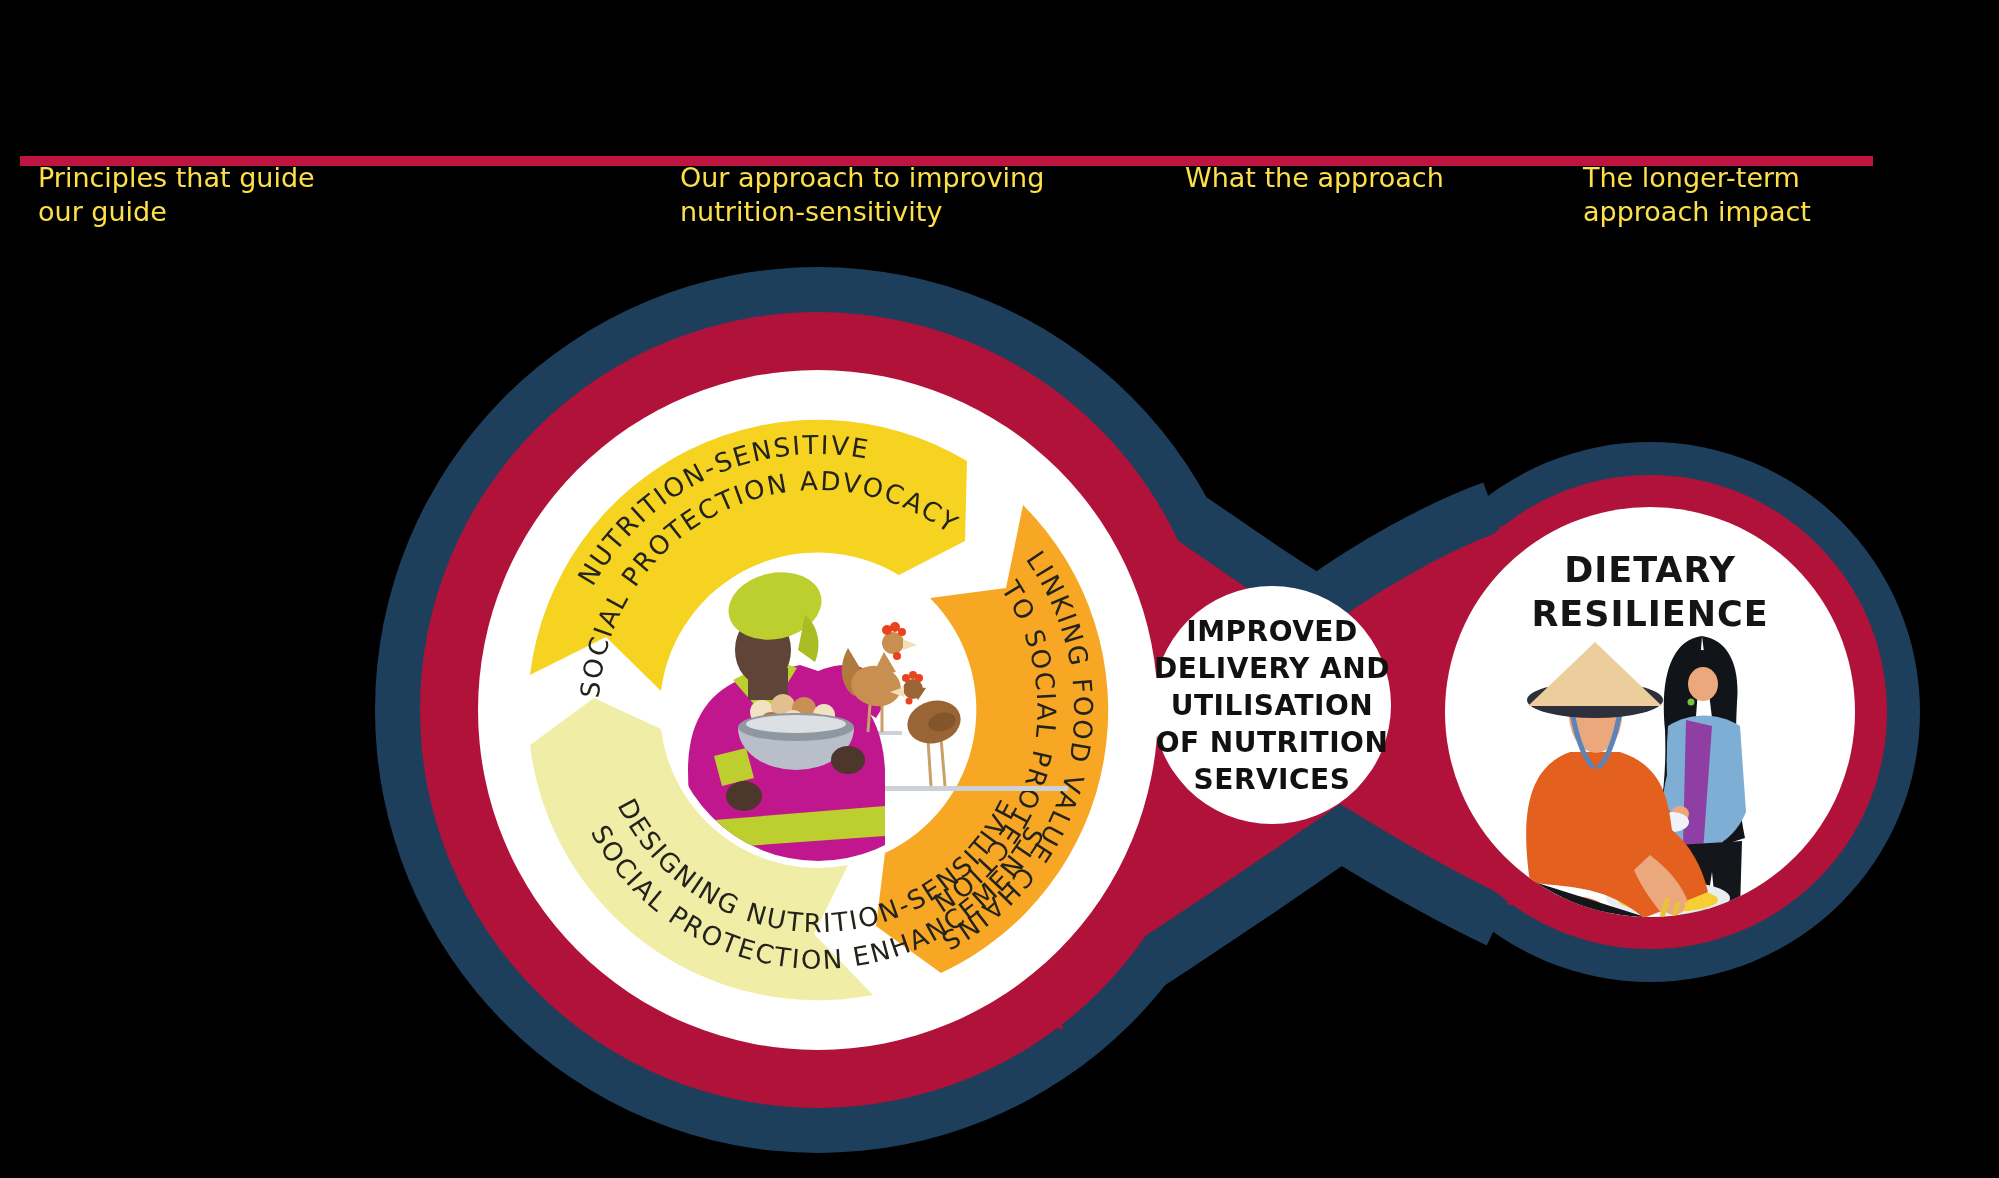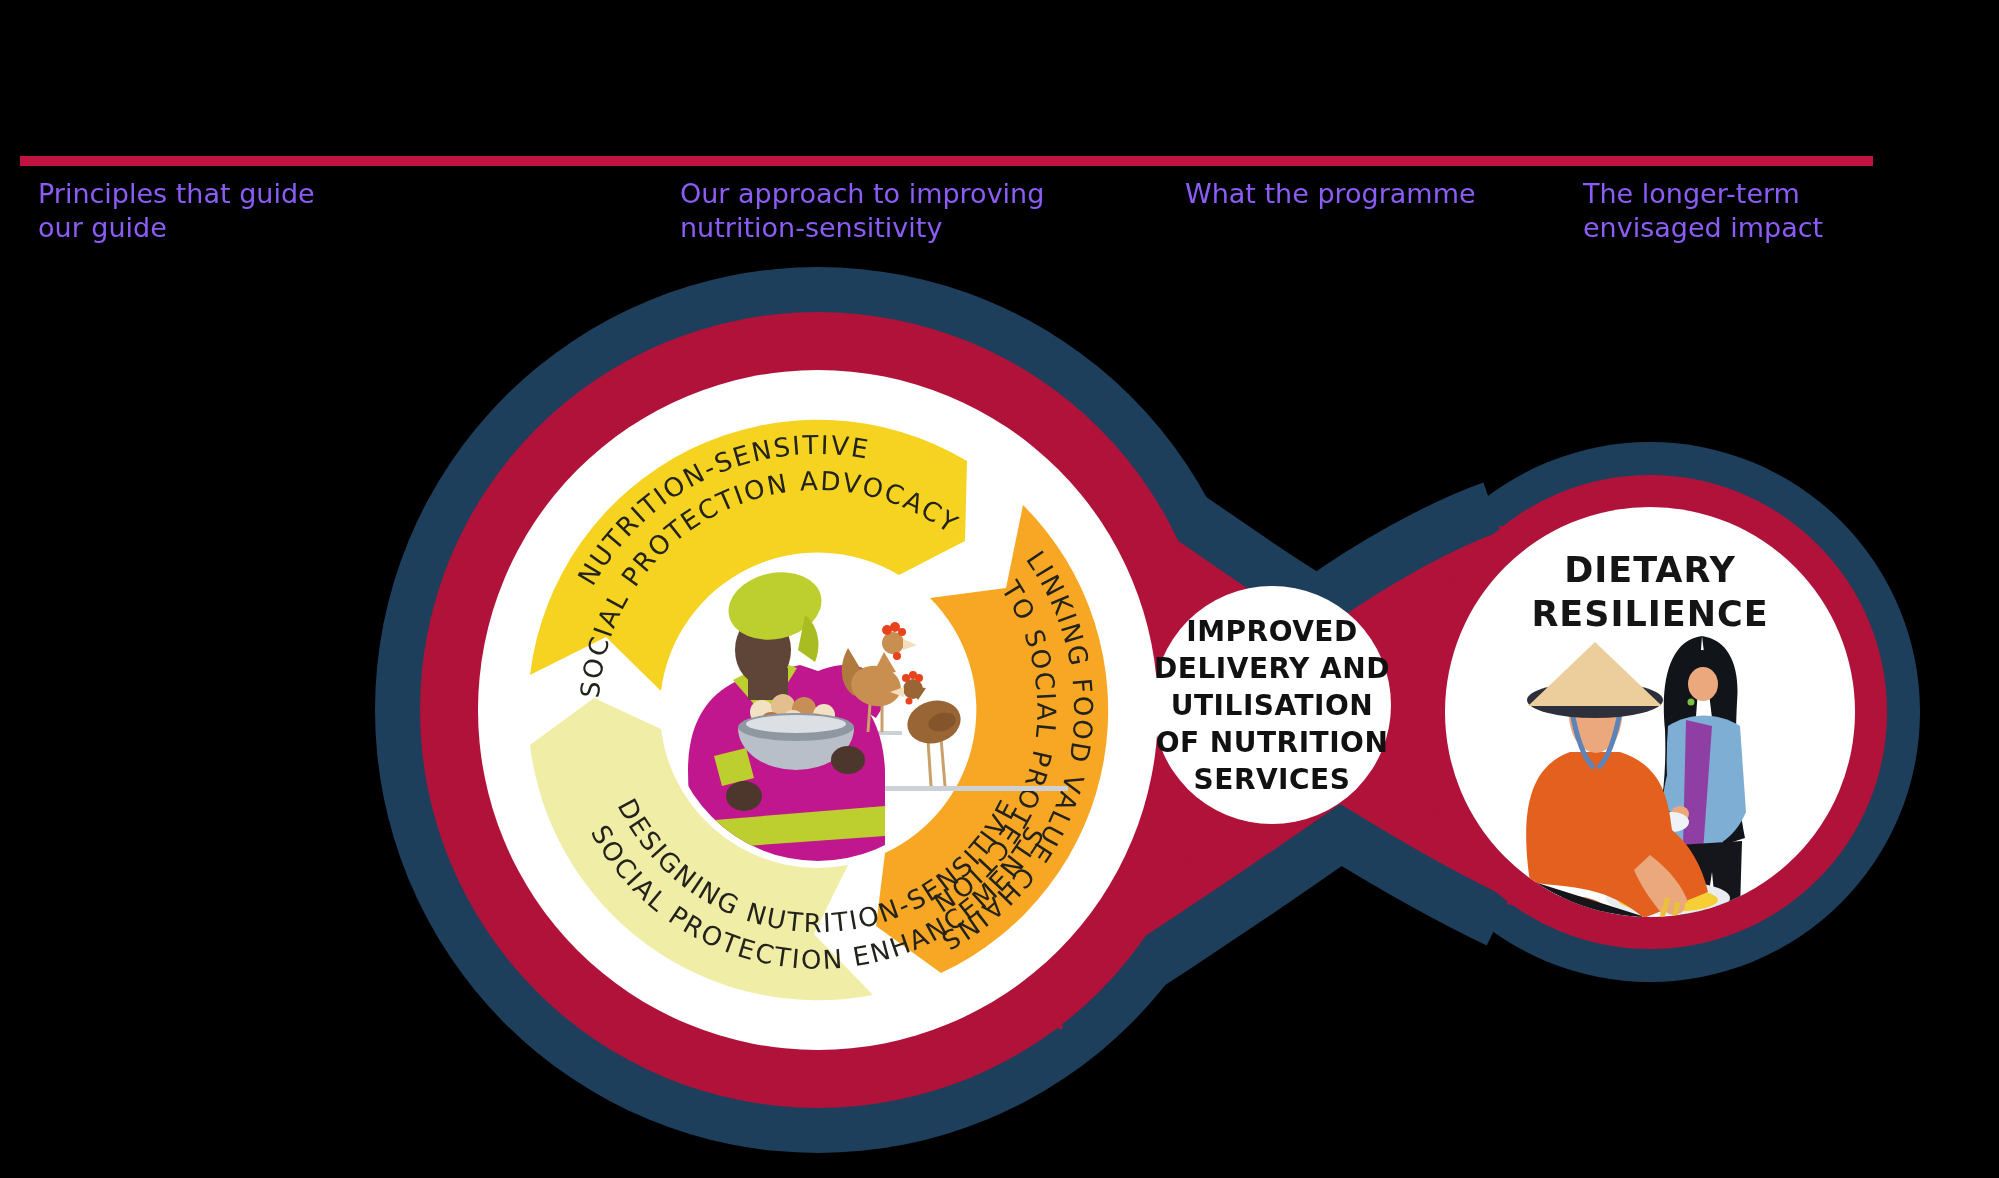--- a/index.html
+++ b/index.html
@@ -1,19 +1,19 @@
 <!DOCTYPE html>
 <html><head>
 <meta charset="utf-8">
 <style>
   html,body{margin:0;padding:0;background:#000;}
   #stage{position:relative;width:1999px;height:1178px;background:#000;overflow:hidden;
          font-family:"DejaVu Sans","Liberation Sans",sans-serif;}
   .rule{position:absolute;left:20px;top:156px;width:1853px;height:10px;background:#C01440;}
-  .hcol{position:absolute;top:177px;color:#8b5cf6;font-size:27px;line-height:34px;font-weight:400;}
+  .hcol{position:absolute;top:161px;color:#fde047;font-size:27px;line-height:34px;font-weight:400;}
   .hcol div{white-space:nowrap;}
   #c1{left:38px;} #c2{left:680px;} #c3{left:1185px;} #c4{left:1583px;}
   svg{position:absolute;left:0;top:0;}
   .curvelbl{font-size:26px;letter-spacing:2px;fill:#23231b;font-weight:400;}
   .outcome{font-size:28px;font-weight:800;fill:#111;letter-spacing:0.5px;}
   .impact{font-size:35px;font-weight:800;fill:#151515;letter-spacing:1px;}
 </style>
 </head>
 <body>
 
@@ -23,25 +23,25 @@
 
   <div class="hcol" id="c1">
     <div>Principles that guide</div>
     <div>our guide</div>
   </div>
   <div class="hcol" id="c2">
     <div>Our approach to improving</div>
     <div>nutrition-sensitivity</div>
   </div>
   <div class="hcol" id="c3">
-    <div>What the programme</div>
+    <div>What the approach</div>
   </div>
   <div class="hcol" id="c4">
     <div>The longer-term</div>
-    <div>envisaged impact</div>
+    <div>approach impact</div>
   </div>
 
   <svg width="1999" height="1178" viewBox="0 0 1999 1178">
     <defs>
       <clipPath id="clipL">
           <circle cx="818" cy="711" r="150"></circle>
         </clipPath>
       <clipPath id="clipR">
           <circle cx="1650" cy="712" r="205"></circle>
         </clipPath>

